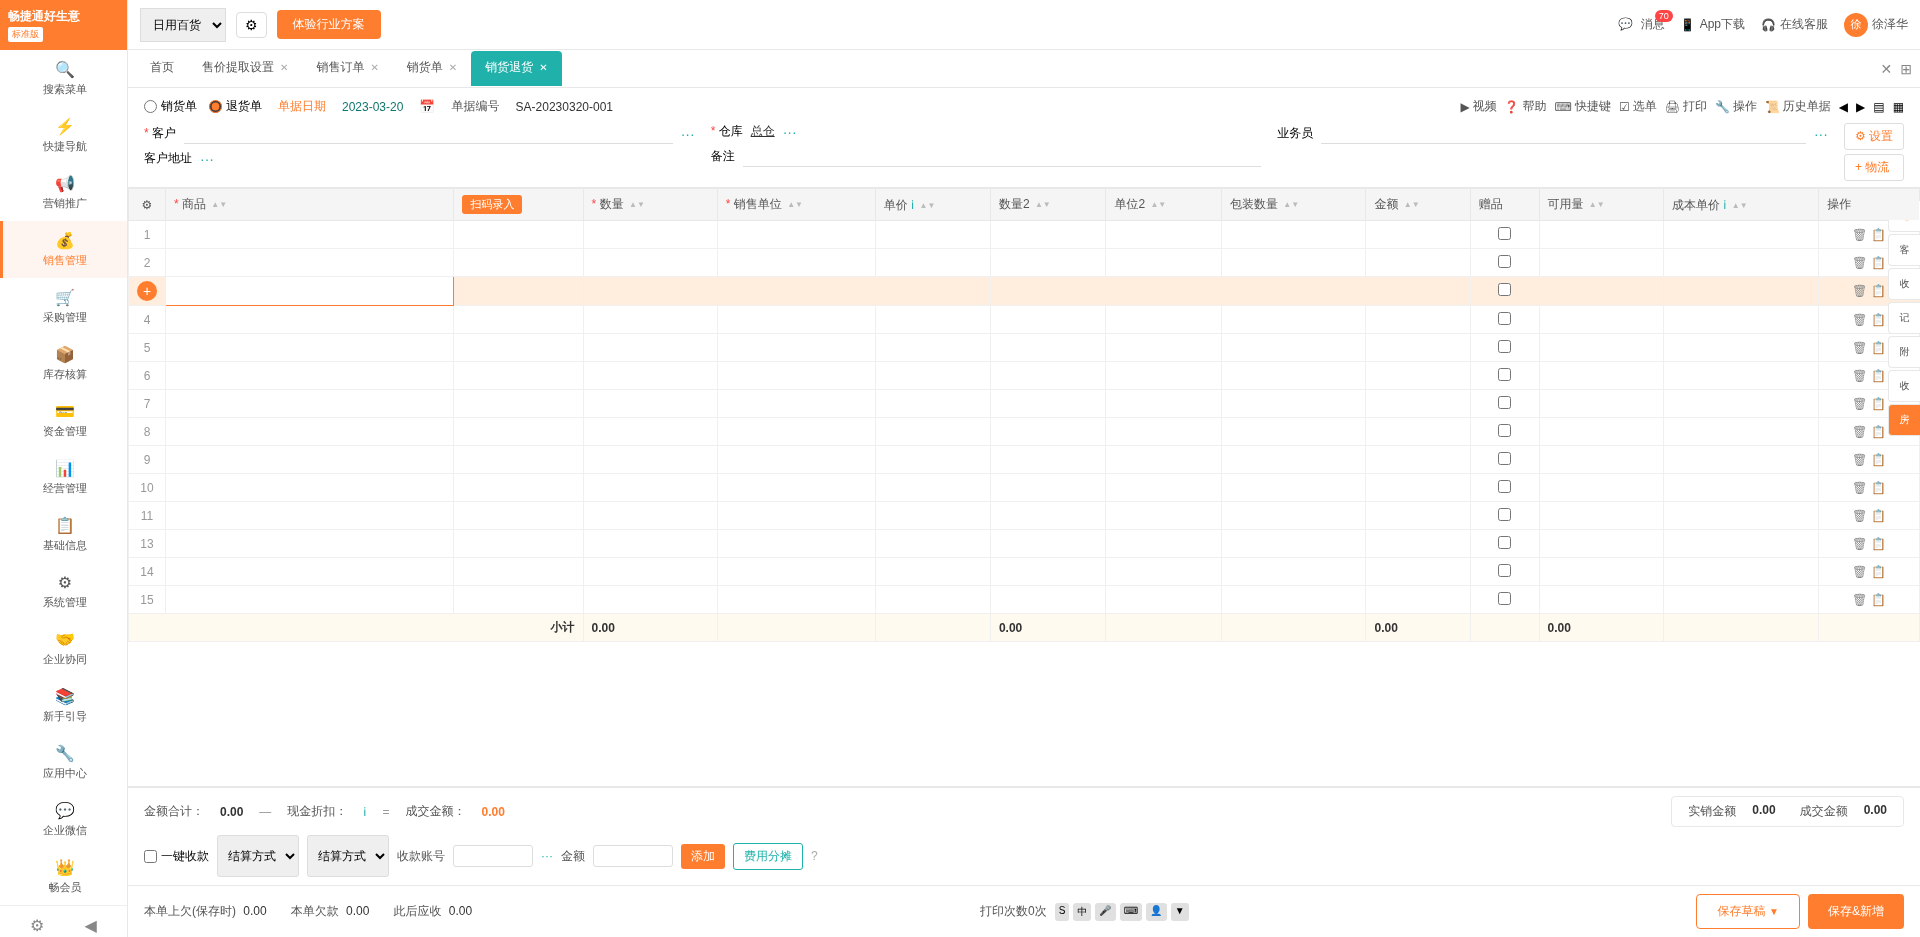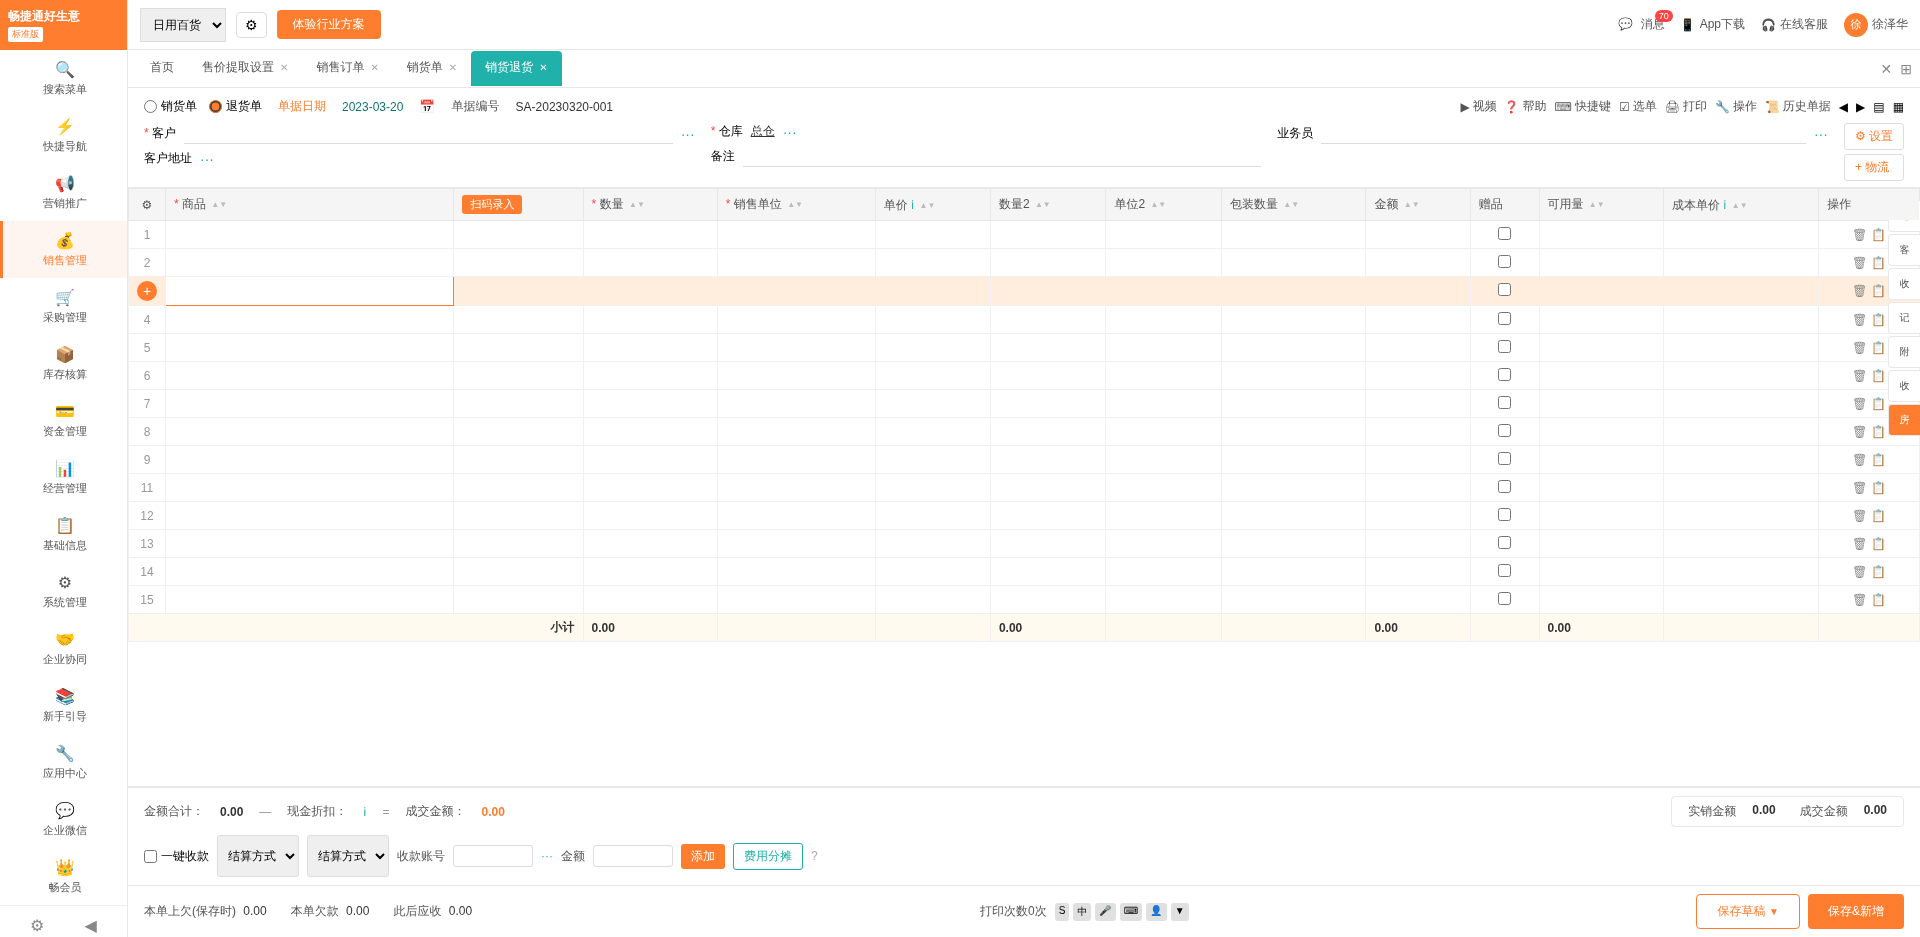--- a/index.html
+++ b/index.html
@@ -581,42 +581,42 @@
             <td></td>
             <td></td>
             <td>
               <div class="action-cell">
                 <span>🗑</span>
                 <span>📋</span>
               </div>
             </td>
           </tr>
         <tr>
+            <td class="row-num">10</td>
+            <td></td>
+            <td></td>
+            <td></td>
+            <td></td>
+            <td></td>
+            <td></td>
+            <td></td>
+            <td></td>
+            <td></td>
+            <td class="checkbox-cell"><input type="checkbox" style=""></td>
+            <td></td>
+            <td></td>
+            <td>
+              <div class="action-cell">
+                <span>🗑</span>
+                <span>📋</span>
+              </div>
+            </td>
+          </tr>
+        <tr>
             <td class="row-num">11</td>
-            <td></td>
-            <td></td>
-            <td></td>
-            <td></td>
-            <td></td>
-            <td></td>
-            <td></td>
-            <td></td>
-            <td></td>
-            <td class="checkbox-cell"><input type="checkbox" style=""></td>
-            <td></td>
-            <td></td>
-            <td>
-              <div class="action-cell">
-                <span>🗑</span>
-                <span>📋</span>
-              </div>
-            </td>
-          </tr>
-        <tr>
-            <td class="row-num">12</td>
             <td></td>
             <td></td>
             <td></td>
             <td></td>
             <td></td>
             <td></td>
             <td></td>
             <td></td>
             <td></td>
             <td class="checkbox-cell"><input type="checkbox" style=""></td>

